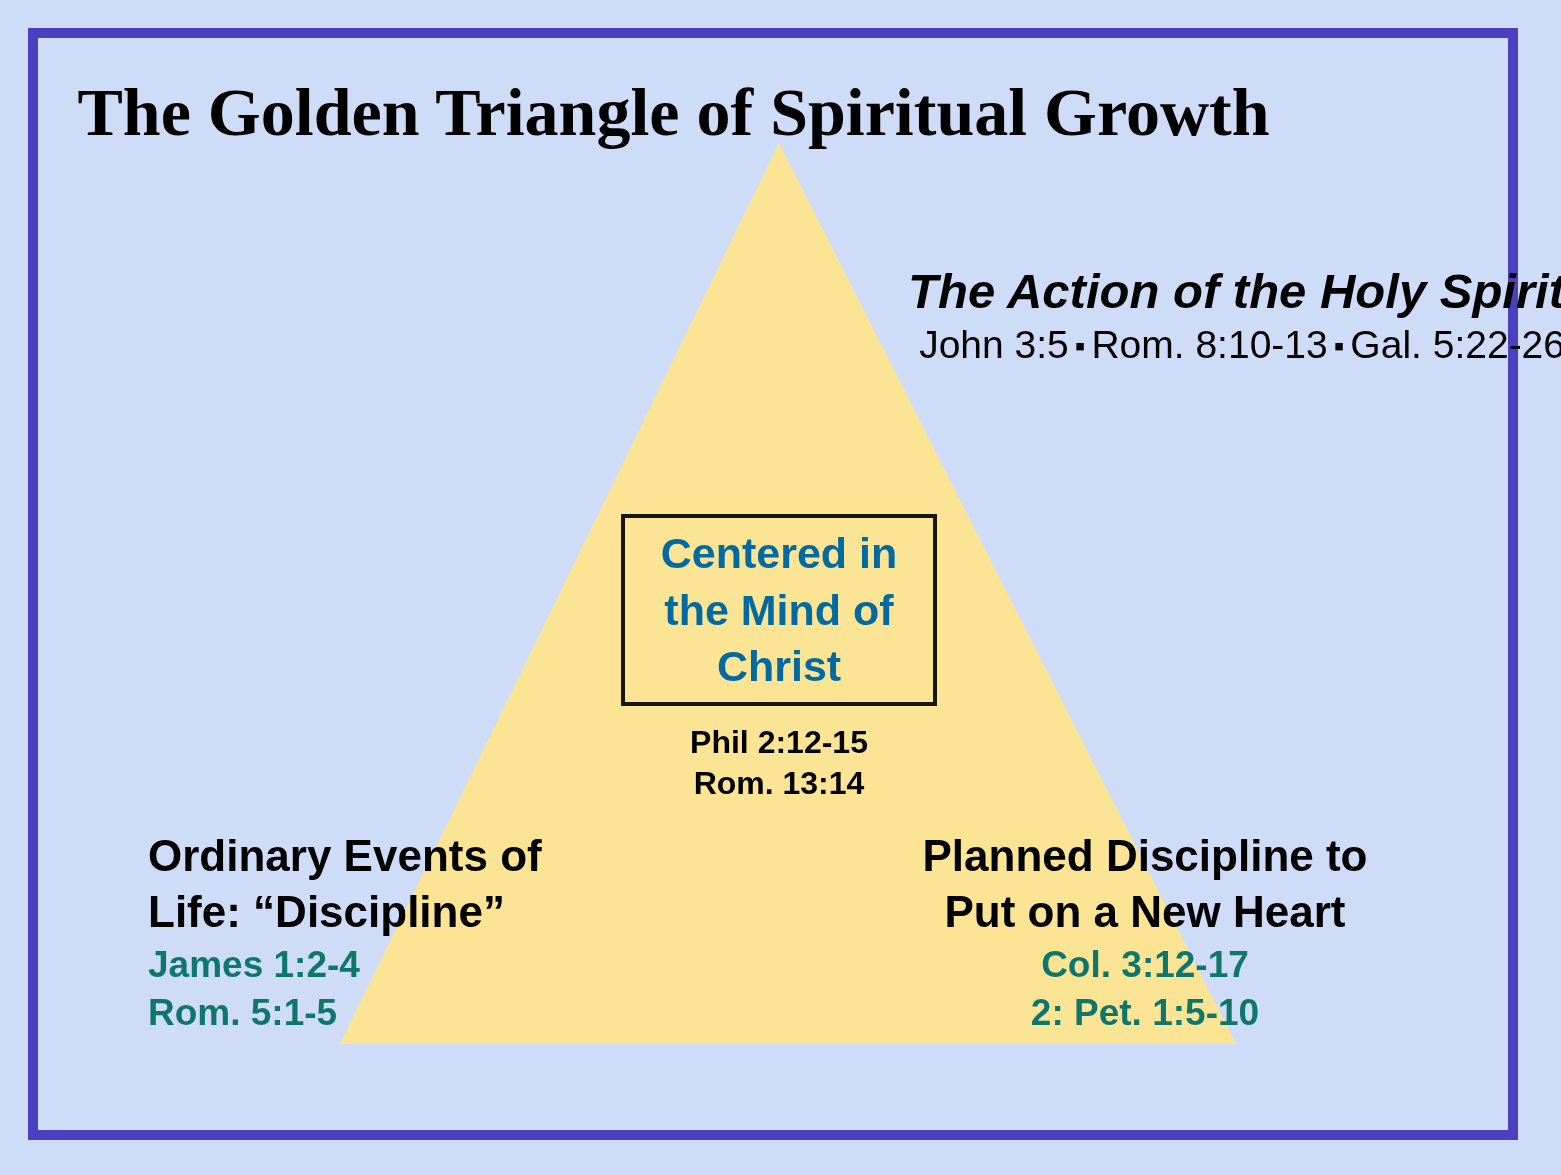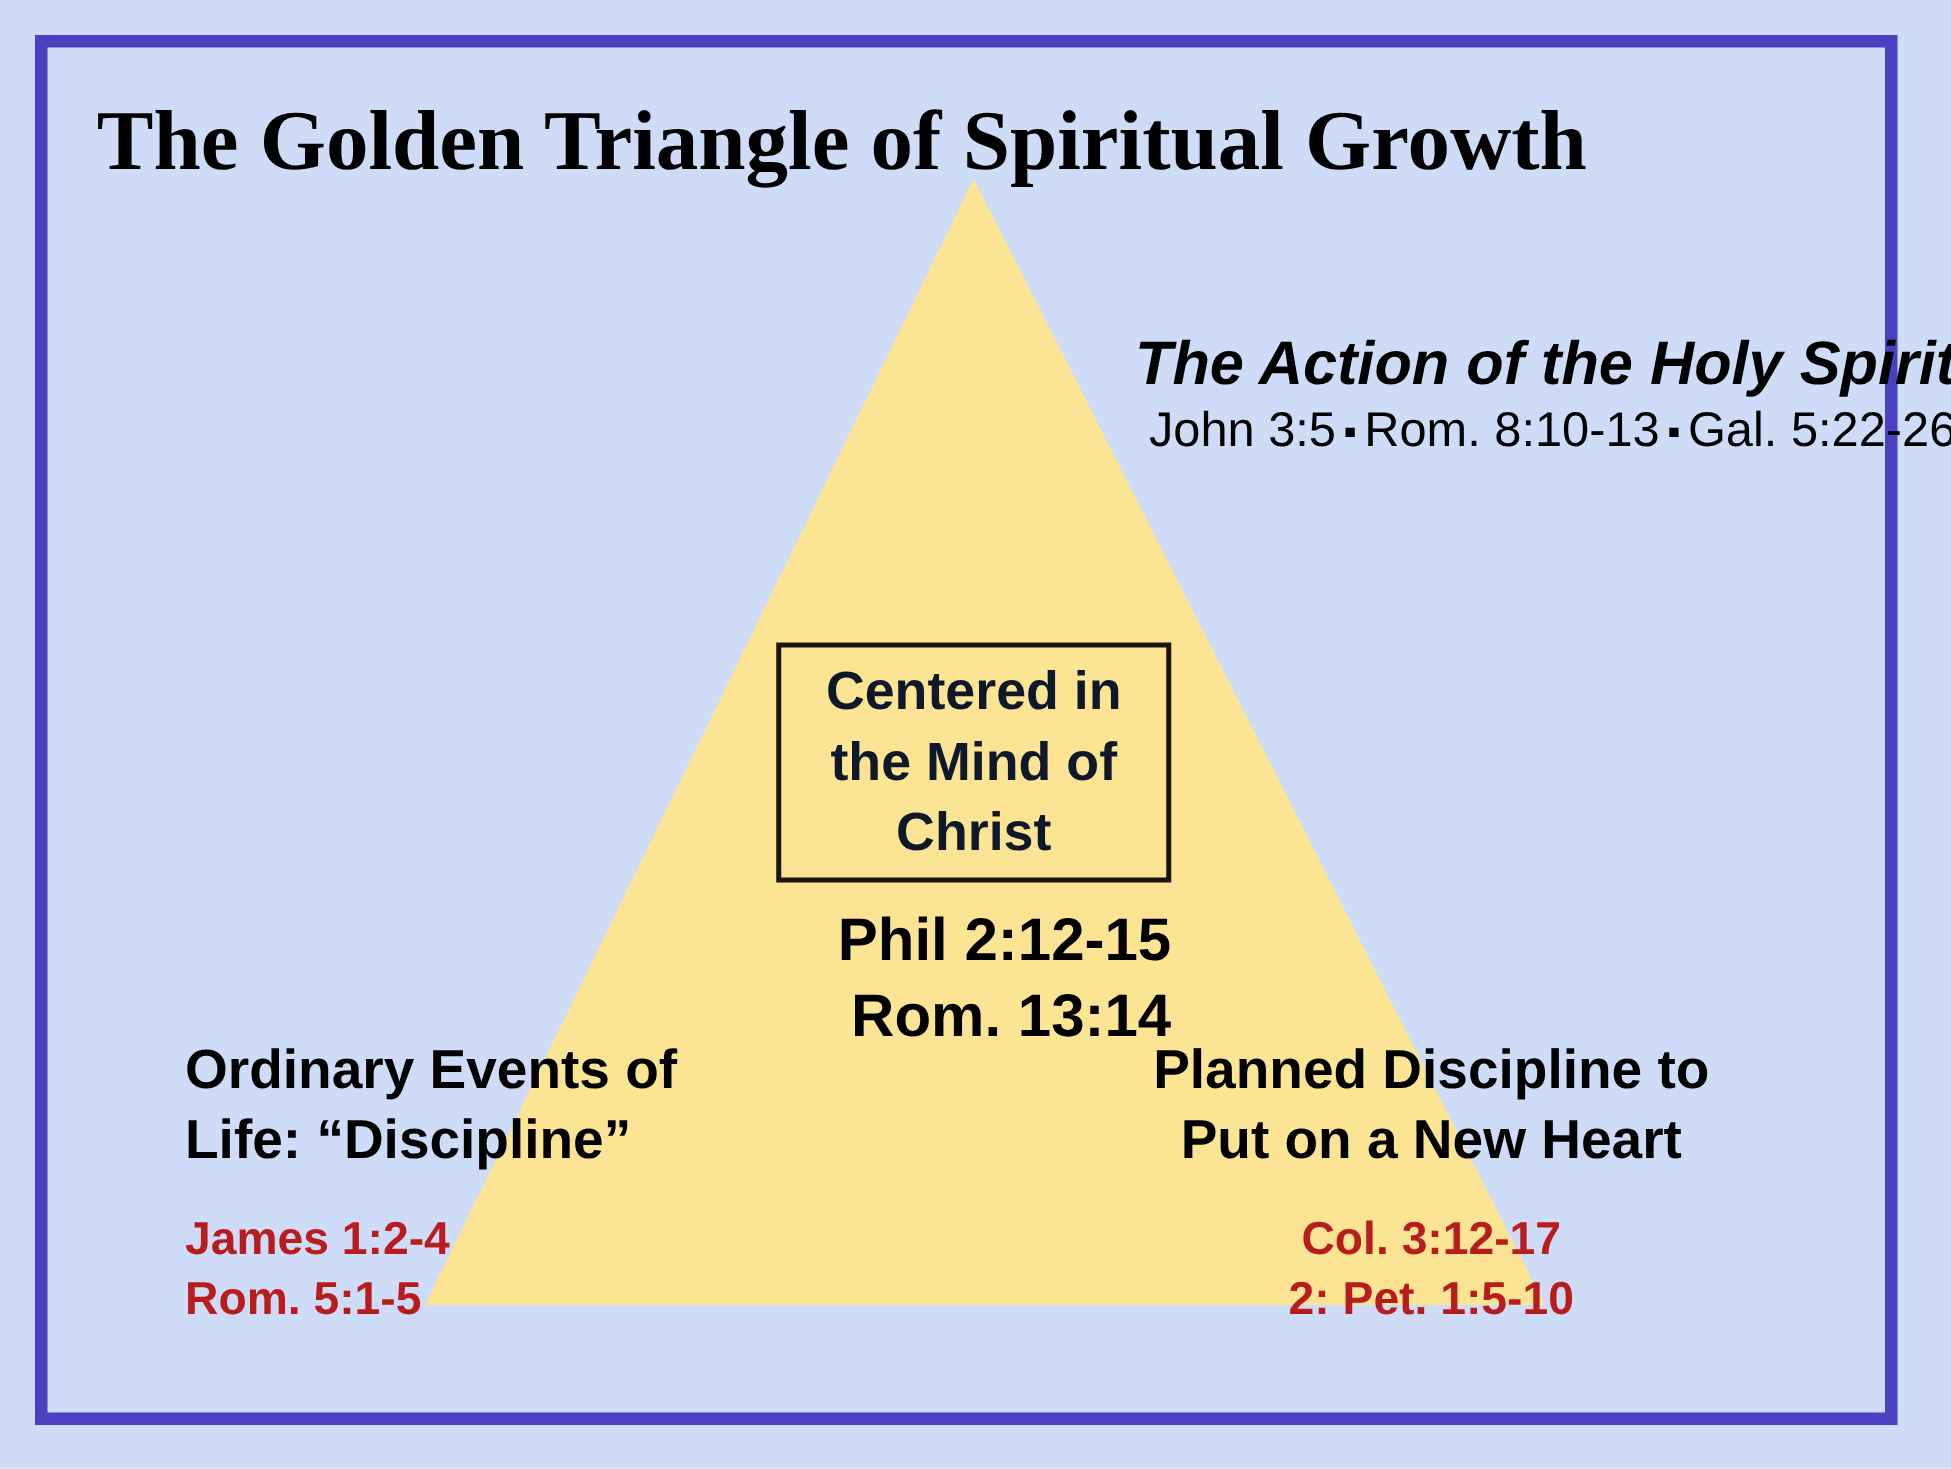--- a/index.html
+++ b/index.html
@@ -92,33 +92,33 @@
     background: transparent;
     display: flex;
     align-items: center;
     justify-content: center;
   }
   #center-box-text {
     font-family: "Liberation Sans", sans-serif;
     font-weight: bold;
     font-size: 43px;
     line-height: 1.32;
-    color: #0f172a;
+    color: #0369a1;
     text-align: center;
     padding: 0 6px;
   }
   #center-refs {
     position: absolute;
     left: 621px;
     top: 722px;
     width: 316px;
-    text-align: right;
-    font-family: "Liberation Sans", sans-serif;
-    font-weight: bold;
-    font-size: 48px;
+    text-align: center;
+    font-family: "Liberation Sans", sans-serif;
+    font-weight: bold;
+    font-size: 32px;
     line-height: 1.28;
     color: #000000;
   }
   
   #left-block {
     position: absolute;
     left: 148px;
     top: 828px;
     width: 530px;
   }
@@ -132,26 +132,25 @@
   }
   .corner-heading {
     font-family: "Liberation Sans", sans-serif;
     font-weight: bold;
     font-size: 44px;
     line-height: 1.28;
     color: #000000;
     white-space: nowrap;
   }
   .corner-refs {
-    margin-top: 26px;
     font-family: "Liberation Sans", sans-serif;
     font-weight: bold;
     font-size: 37px;
     line-height: 1.3;
-    color: #b91c1c;
+    color: #0f766e;
     white-space: nowrap;
   }
   .ref-line { display: block; }
 </style>
 </head>
 <body>
 
 <div id="slide">
 
   <svg id="triangle-svg" viewBox="0 0 1561 1175" aria-hidden="true">

